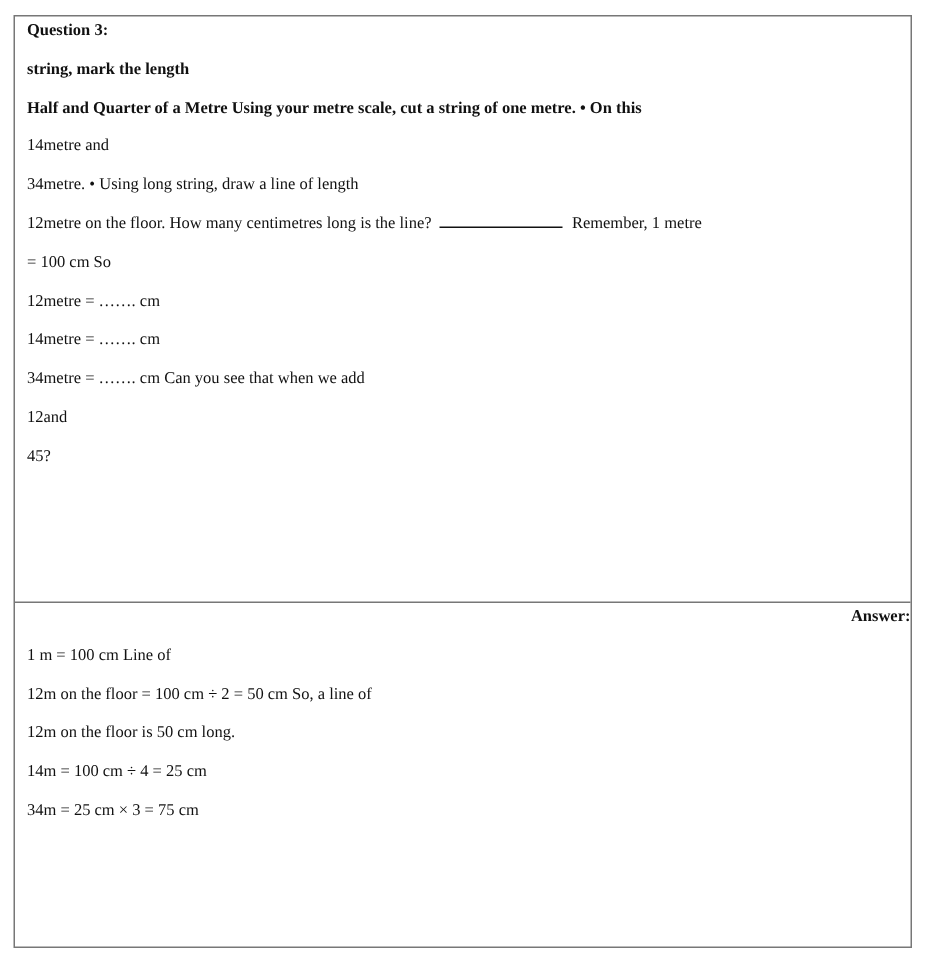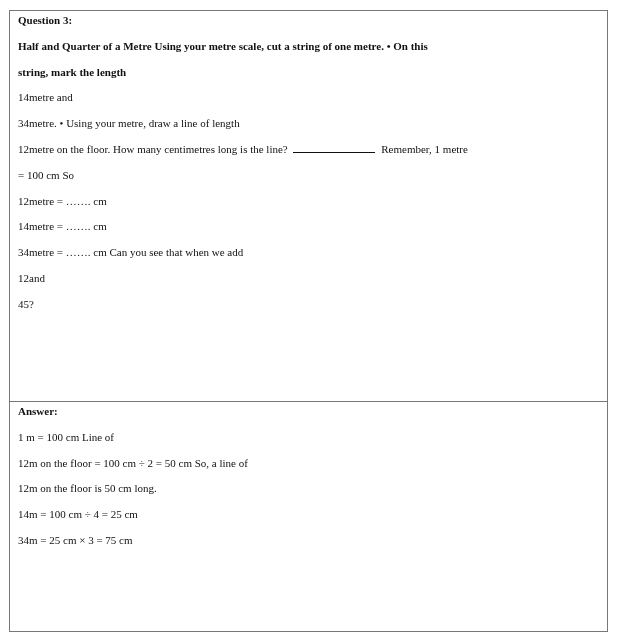--- a/index.html
+++ b/index.html
@@ -6,35 +6,35 @@
     body { width: 619px; height: 644px; position: relative; overflow: hidden;
            font-family: "Liberation Serif", "DejaVu Serif", serif; color: #111; }
     .box { position: absolute; left: 9px; top: 10px; width: 599px; height: 622px;
            border: 1.5px solid #777; box-sizing: border-box; }
     .section { position: absolute; left: 0; right: 0; padding-left: 8px; box-sizing: border-box; }
     .question { top: 0; height: 390px; }
     .answer { top: 390px; bottom: 0; border-top: 1.5px solid #777; }
     .line { font-size: 11px; line-height: 25.8px; white-space: nowrap; }
     .bold { font-weight: bold; }
     .q-first { margin-top: -3px; }
-    .a-first { margin-top: -3px; }
+    .a-first { margin-top: -3px; text-align: right; }
     .blank { display: inline-block; width: 82px; border-bottom: 1px solid #111; height: 13px; margin: 0 4px 0 2px; vertical-align: baseline; }
     .disclaimer { letter-spacing: 0.3px; }
   </style>
 </head>
 <body>
 
 <div class="box">
 
   <div class="section question">
     <div class="line bold q-first">Question 3:</div>
+    <div class="line bold">string, mark the length</div>
     <div class="line bold">Half and Quarter of a Metre Using your metre scale, cut a string of one metre. • On this</div>
-    <div class="line bold">string, mark the length</div>
     <div class="line">14metre and</div>
-    <div class="line">34metre. • Using your metre, draw a line of length</div>
+    <div class="line">34metre. • Using long string, draw a line of length</div>
     <div class="line">
       <span>12metre on the floor. How many centimetres long is the line?</span>
       <span class="blank"></span>
       <span>Remember, 1 metre</span>
     </div>
     <div class="line">= 100 cm So</div>
     <div class="line">12metre = ……. cm</div>
     <div class="line">14metre = ……. cm</div>
     <div class="line">34metre = ……. cm Can you see that when we add</div>
     <div class="line">12and</div>

